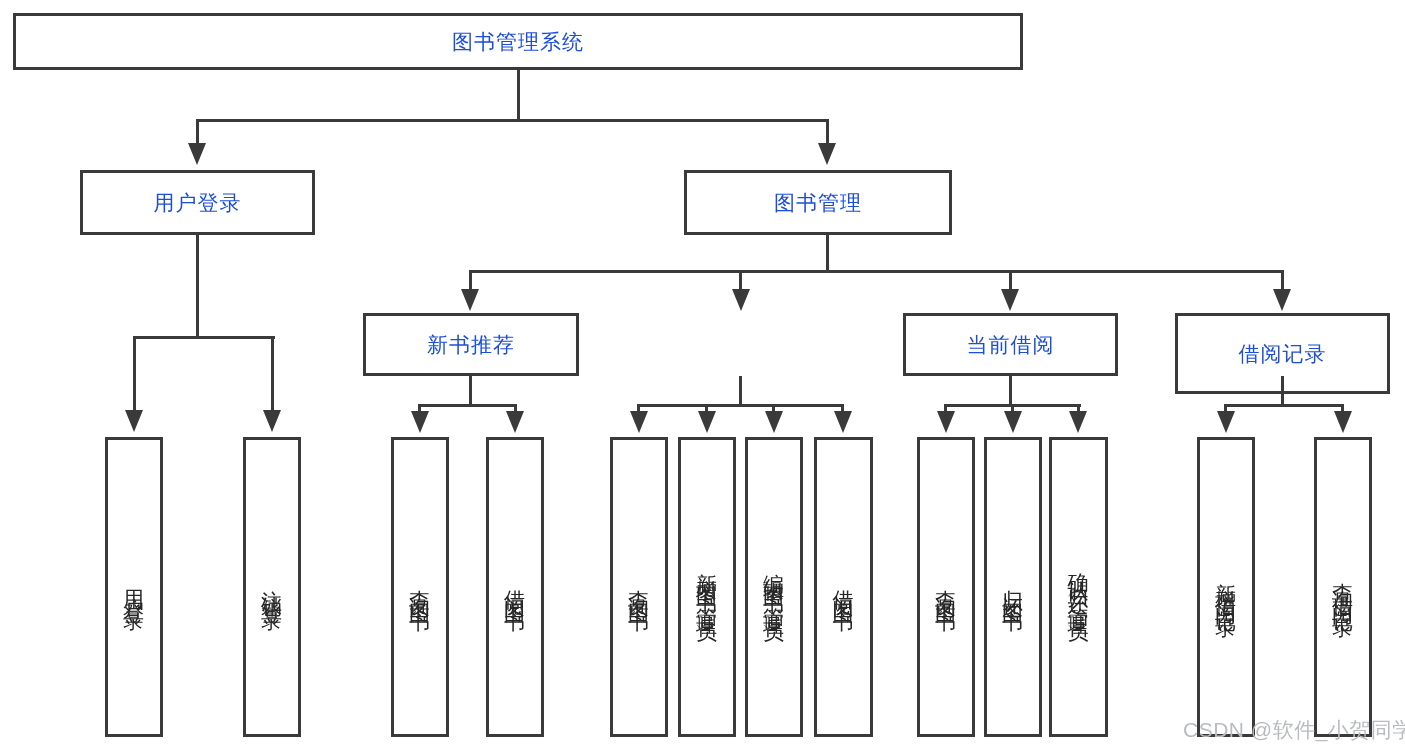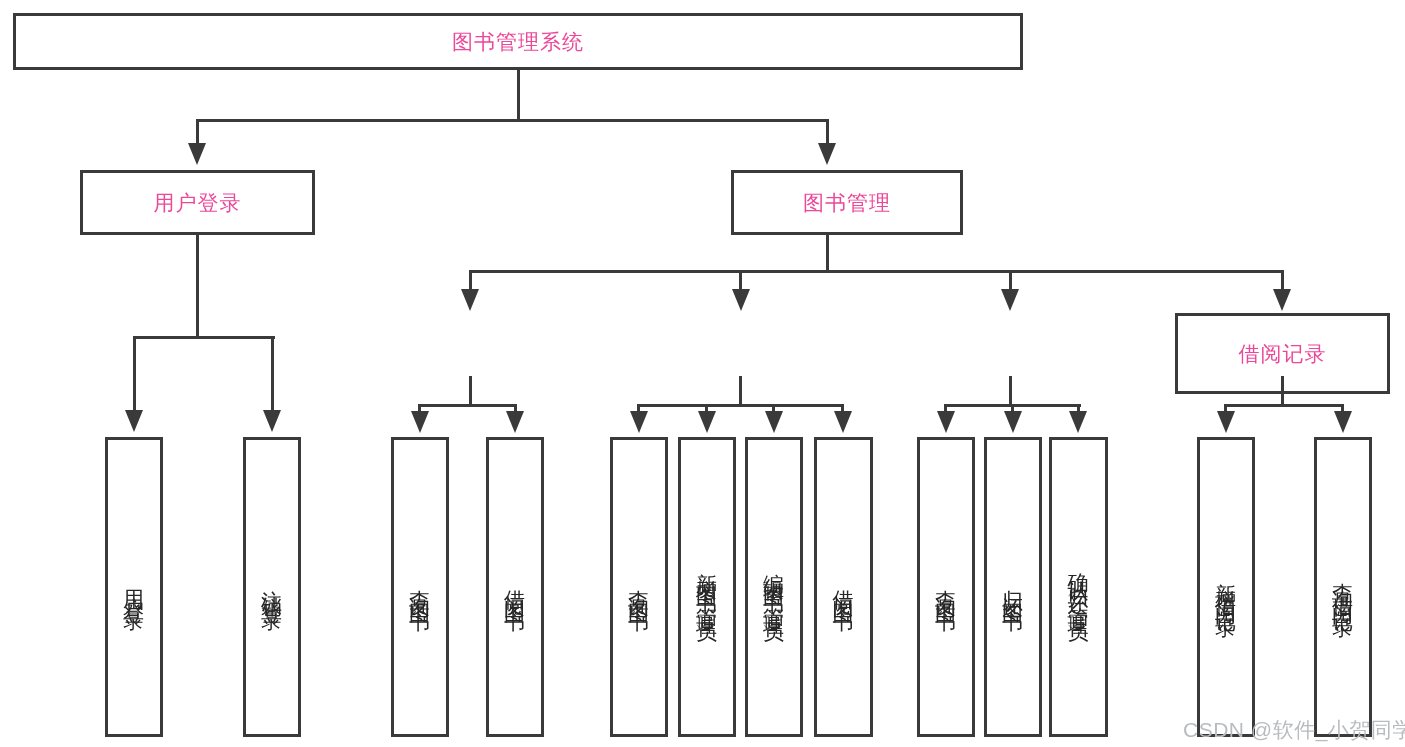--- a/index.html
+++ b/index.html
@@ -9,21 +9,21 @@
     background:#ffffff;
     font-family:"Liberation Sans", sans-serif;
     overflow:hidden;
   }
   .box{
     box-sizing:border-box;
     position:absolute;
     border:3px solid #3a3a3a;
     background:#ffffff;
     display:flex;align-items:center;justify-content:center;
-    font-size:21px;color:#ec4899;letter-spacing:1px;
+    font-size:21px;color:#1d4ed8;letter-spacing:1px;
     line-height:1;
   }
   .leaf{
     box-sizing:border-box;
     position:absolute;
     top:437px;height:300px;
     border:3px solid #3a3a3a;
     background:#ffffff;
     display:flex;align-items:center;justify-content:center;
     writing-mode:vertical-rl;text-orientation:mixed;
@@ -54,21 +54,21 @@
   <div class="vline" style="left:517px;top:70px;width:3px;height:52px"></div>
   <div class="hline" style="left:196px;top:119px;width:633px;height:3px"></div>
   <div class="vline" style="left:196px;top:119px;width:3px;height:26px"></div>
   <div class="tri" style="left:188px;top:143px"></div>
   <div class="vline" style="left:826px;top:119px;width:3px;height:26px"></div>
   <div class="tri" style="left:818px;top:143px"></div>
 
   <div class="box" style="left:80px;top:170px;width:235px;height:65px">
     <span>用户登录</span>
   </div>
-  <div class="box" style="left:731px;top:170px;width:232px;height:65px">
+  <div class="box" style="left:684px;top:170px;width:268px;height:65px">
     <span>图书管理</span>
   </div>
 
   <div class="vline" style="left:196px;top:235px;width:3px;height:104px"></div>
   <div class="hline" style="left:133px;top:336px;width:142px;height:3px"></div>
   <div class="vline" style="left:133px;top:336px;width:3px;height:75px"></div>
   <div class="tri" style="left:125px;top:410px"></div>
   <div class="vline" style="left:271px;top:336px;width:3px;height:75px"></div>
   <div class="tri" style="left:263px;top:410px"></div>
 
@@ -76,20 +76,26 @@
   <div class="hline" style="left:469px;top:270px;width:815px;height:3px"></div>
   <div class="vline" style="left:469px;top:270px;width:3px;height:21px"></div>
   <div class="tri" style="left:461px;top:289px"></div>
   <div class="vline" style="left:739px;top:270px;width:3px;height:21px"></div>
   <div class="tri" style="left:732px;top:289px"></div>
   <div class="vline" style="left:1009px;top:270px;width:3px;height:21px"></div>
   <div class="tri" style="left:1001px;top:289px"></div>
   <div class="vline" style="left:1281px;top:270px;width:3px;height:21px"></div>
   <div class="tri" style="left:1273px;top:289px"></div>
 
+  <div class="box" style="left:363px;top:313px;width:216px;height:63px">
+    <span>新书推荐</span>
+  </div>
+  <div class="box" style="left:903px;top:313px;width:215px;height:63px">
+    <span>当前借阅</span>
+  </div>
   <div class="box" style="left:1175px;top:313px;width:215px;height:81px">
     <span>借阅记录</span>
   </div>
 
   <div class="vline" style="left:469px;top:376px;width:3px;height:30px"></div>
   <div class="hline" style="left:418px;top:404px;width:99px;height:3px"></div>
   <div class="vline" style="left:418px;top:404px;width:3px;height:9px"></div>
   <div class="tri" style="left:411px;top:411px"></div>
   <div class="vline" style="left:514px;top:404px;width:3px;height:9px"></div>
   <div class="tri" style="left:506px;top:411px"></div>

